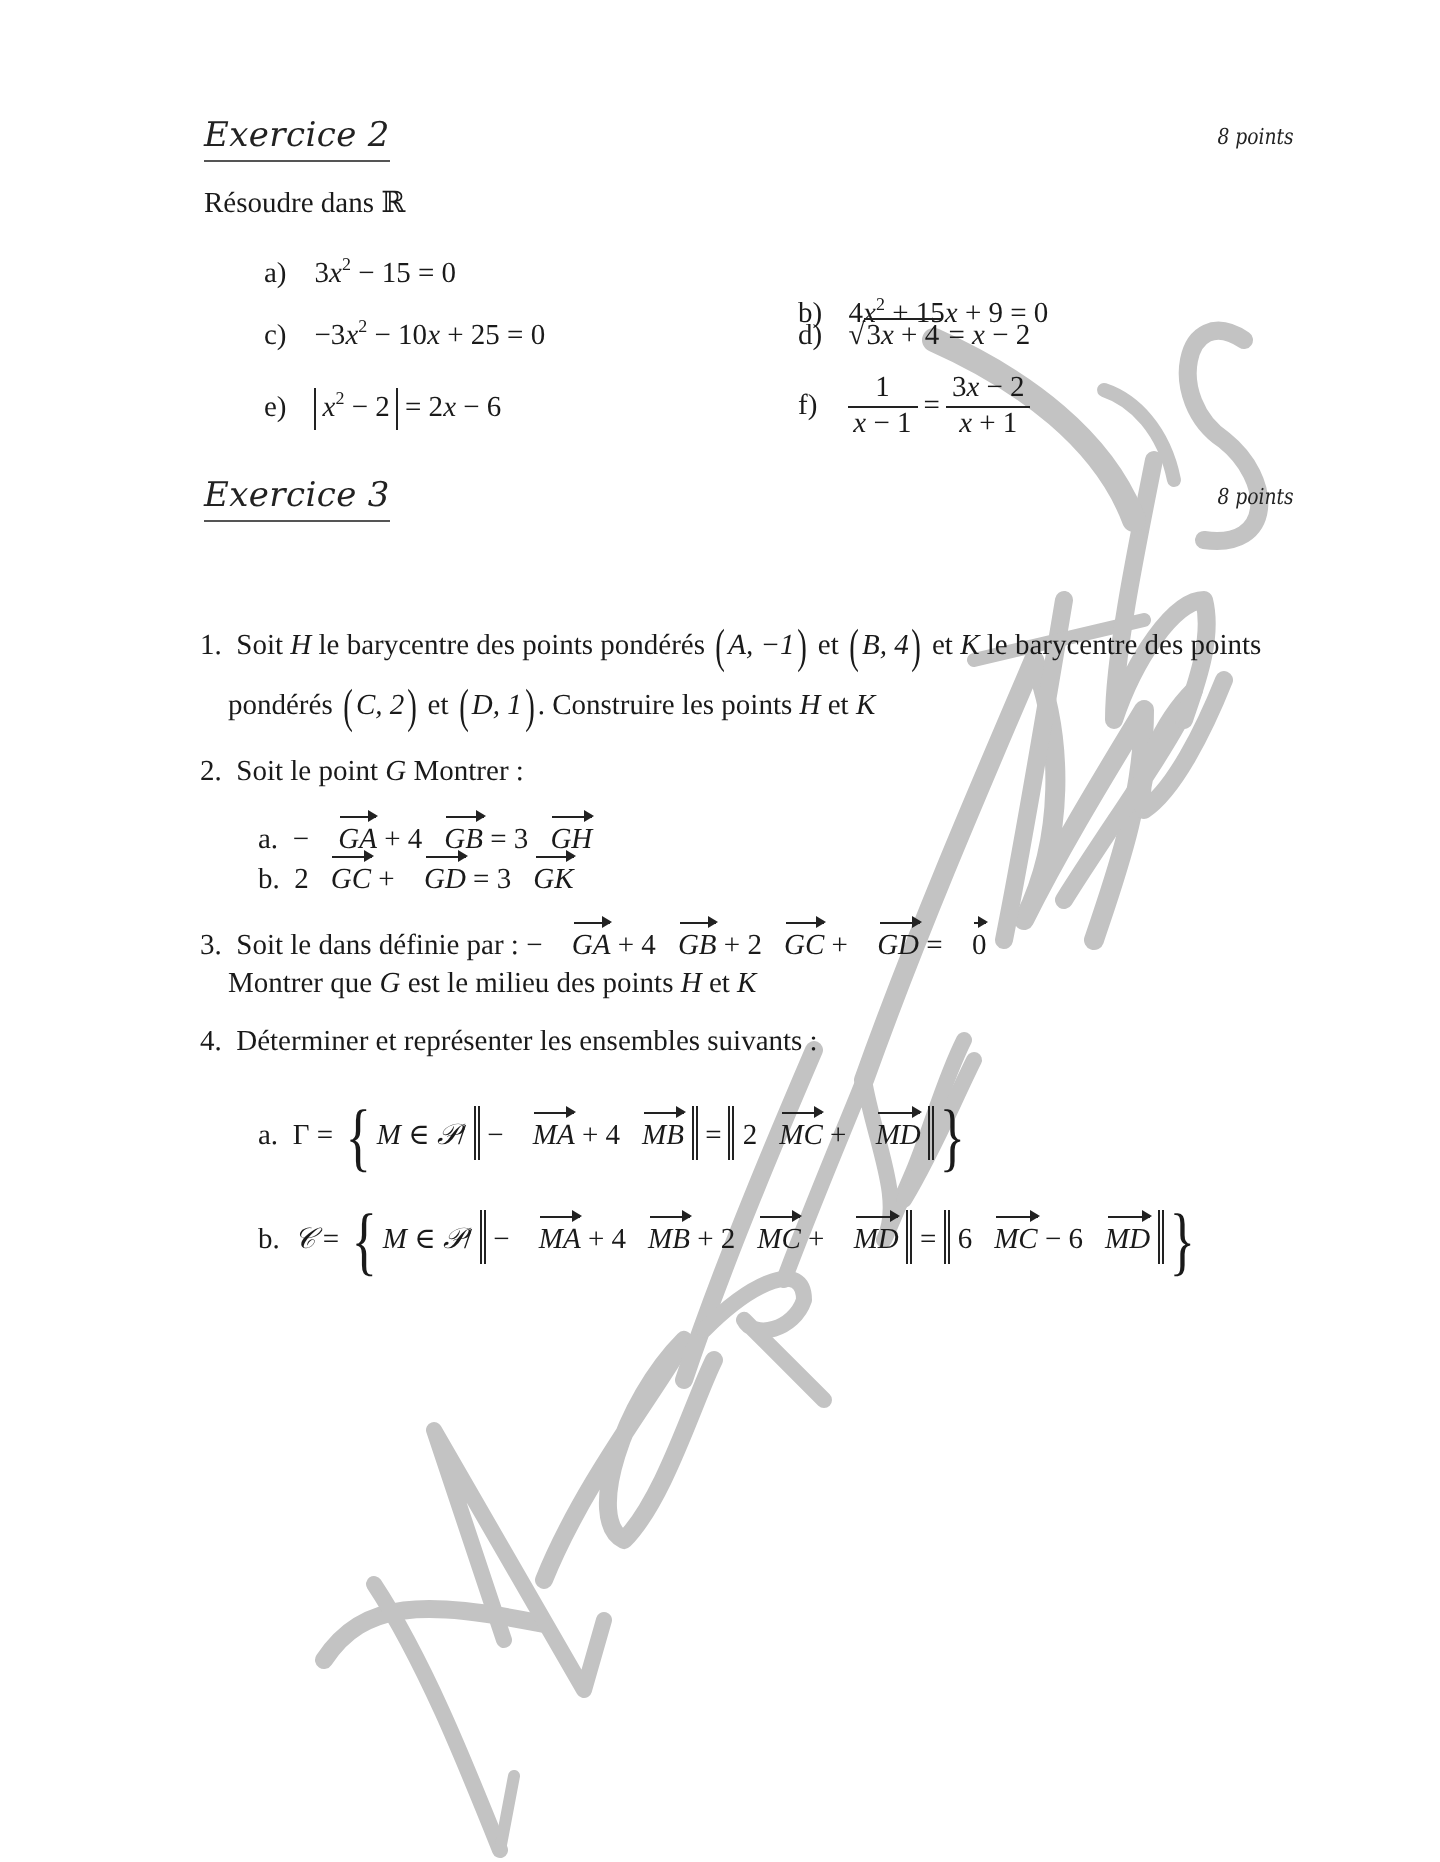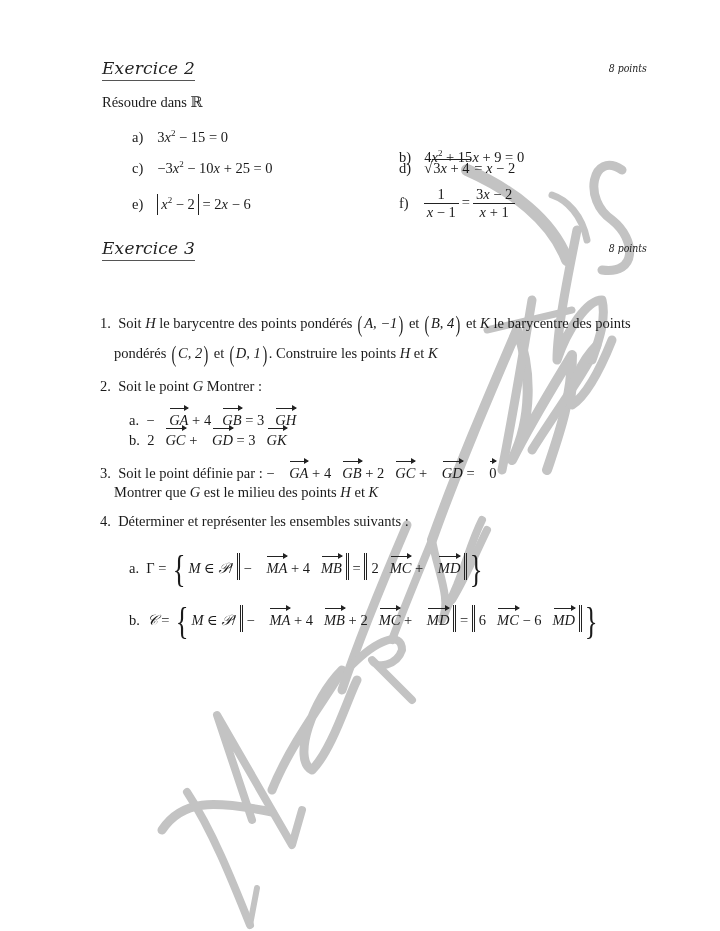--- a/index.html
+++ b/index.html
@@ -214,21 +214,21 @@
     <span>a.</span>&nbsp;
     − <span class="vec">GA</span> + 4<span class="vec">GB</span> = 3<span class="vec">GH</span>
   </div>
   <div class="line" style="left:117px; top:428px;">
     <span>b.</span>&nbsp;
     2<span class="vec">GC</span> + <span class="vec">GD</span> = 3<span class="vec">GK</span>
   </div>
 
   <div class="line" style="left:88px; top:461px;">
     <span>3.</span>&nbsp;
-    <span>Soit le point définie par : </span>− <span class="vec">GA</span> + 4<span class="vec">GB</span> + 2<span class="vec">GC</span> + <span class="vec">GD</span> = <span class="vec" style="font-style:normal">0</span>
+    <span>Soit le dans définie par : </span>− <span class="vec">GA</span> + 4<span class="vec">GB</span> + 2<span class="vec">GC</span> + <span class="vec">GD</span> = <span class="vec" style="font-style:normal">0</span>
   </div>
   <div class="line" style="left:102px; top:484px;">
     <span>Montrer que </span><span class="m">G</span><span> est le milieu des points </span><span class="m">H</span><span> et </span><span class="m">K</span>
   </div>
 
   <div class="line" style="left:88px; top:513px;">
     <span>4.</span>&nbsp;
     <span>Déterminer et représenter les ensembles suivants :</span>
   </div>
 

